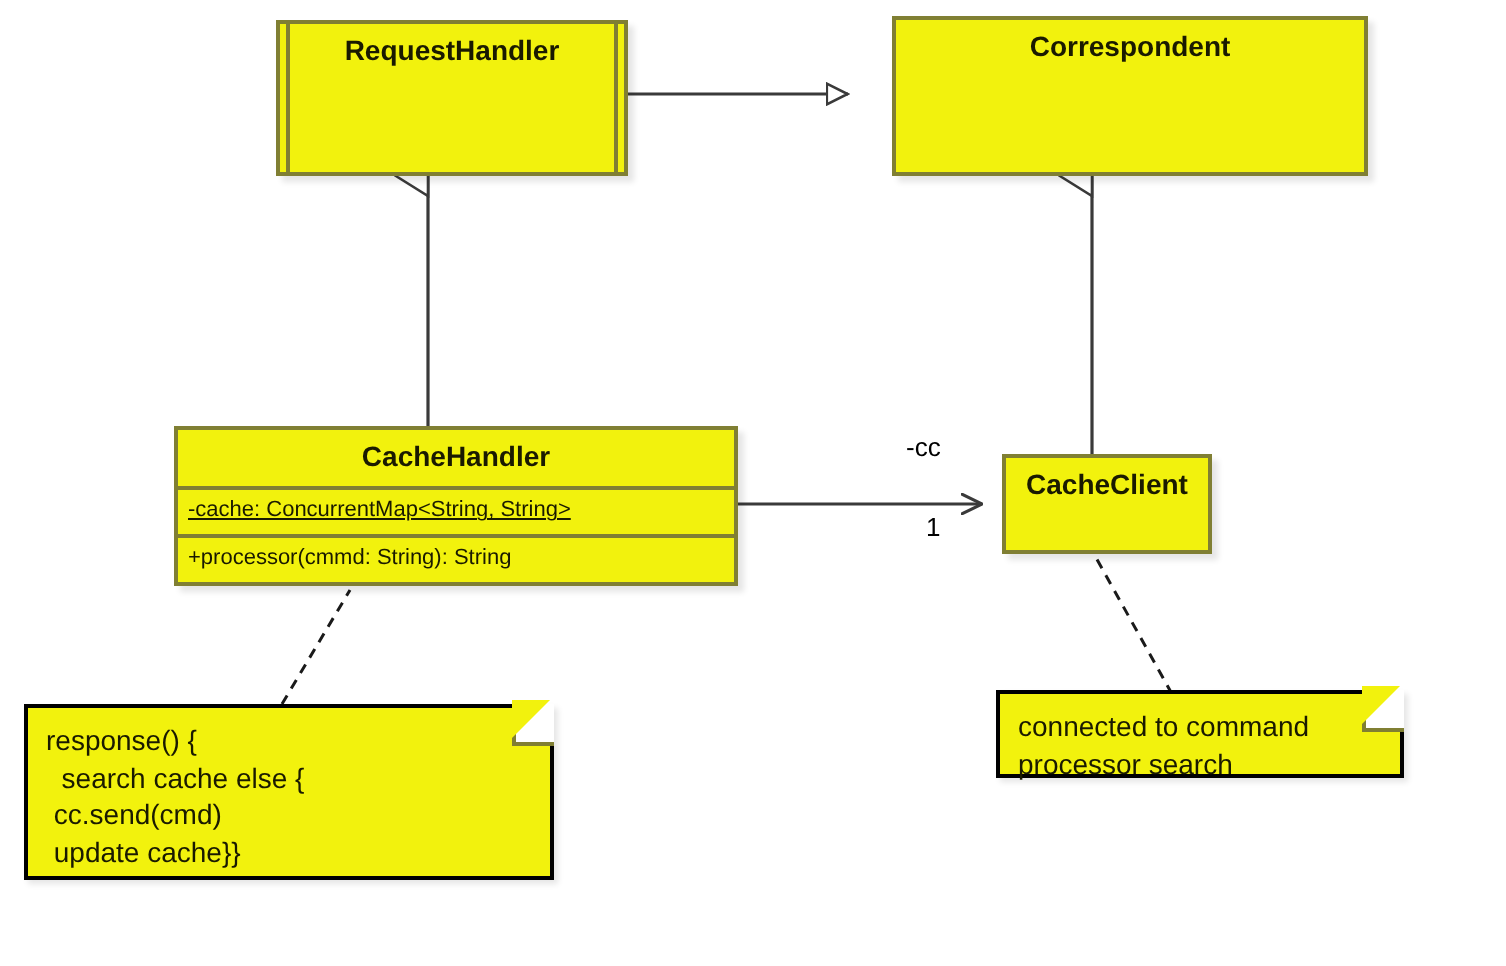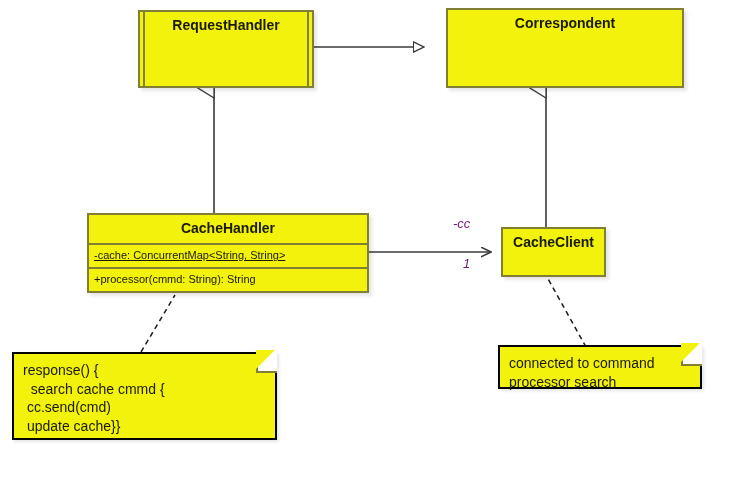--- a/index.html
+++ b/index.html
@@ -98,24 +98,23 @@
     width: 0; height: 0;
     border-left: 19px solid #f2f20d;
     border-bottom: 19px solid transparent;
   }
   .uml-note .note-line { white-space: pre; }
 
   
   .edge-label {
     position: absolute;
     font-size: 13px;
-    color: #701a75;
+    color: #000000;
     white-space: nowrap;
     z-index: 4;
-    font-style: italic;
   }
 </style>
 </head>
 <body>
 
 <div id="canvas">
 
   <svg id="edges" viewBox="0 0 753 483" width="753" height="483">
     <defs>
       <marker id="hollowTri" viewBox="0 0 12 12" refX="11.2" refY="6" markerWidth="12" markerHeight="12" orient="auto-start-reverse" markerUnits="userSpaceOnUse">
@@ -179,21 +178,21 @@
   <div class="uml-class" style="left:491px; top:227px; width:105px; height:50px;">
     <div class="cls-name">CacheClient</div>
   </div>
 
   <div class="edge-label" style="left:453px; top:216px;">-cc</div>
   <div class="edge-label" style="left:463px; top:256px;">1</div>
 
   <div class="uml-note" style="left:12px; top:352px; width:265px; height:88px;">
     <span class="fold"></span>
     <div class="note-line">response() {</div>
-    <div class="note-line">  search cache cmmd {</div>
+    <div class="note-line">  search cache else {</div>
     <div class="note-line"> cc.send(cmd)</div>
     <div class="note-line"> update cache}}</div>
   </div>
 
   <div class="uml-note" style="left:498px; top:345px; width:204px; height:44px;">
     <span class="fold"></span>
     <div class="note-line">connected to command</div>
     <div class="note-line">processor search</div>
   </div>
 

